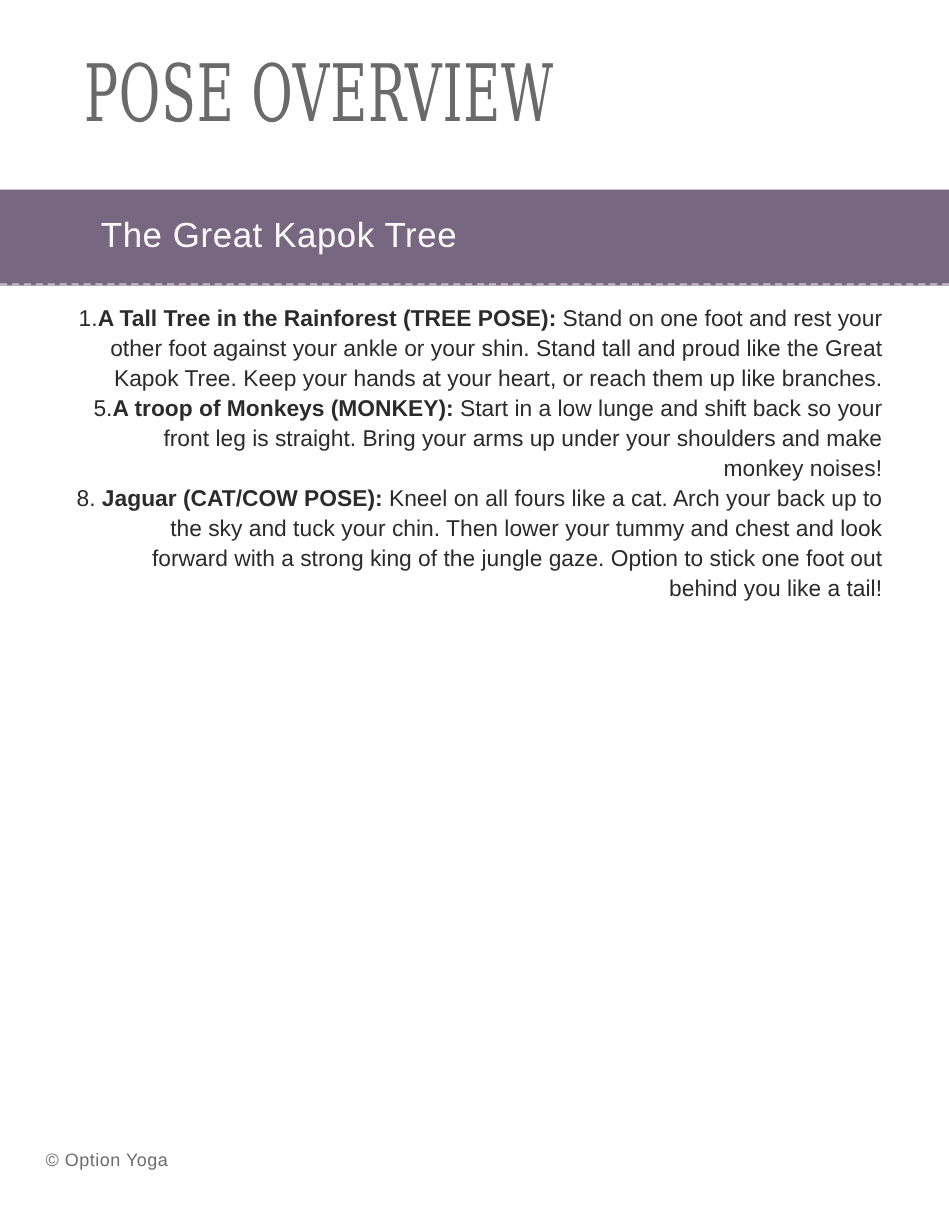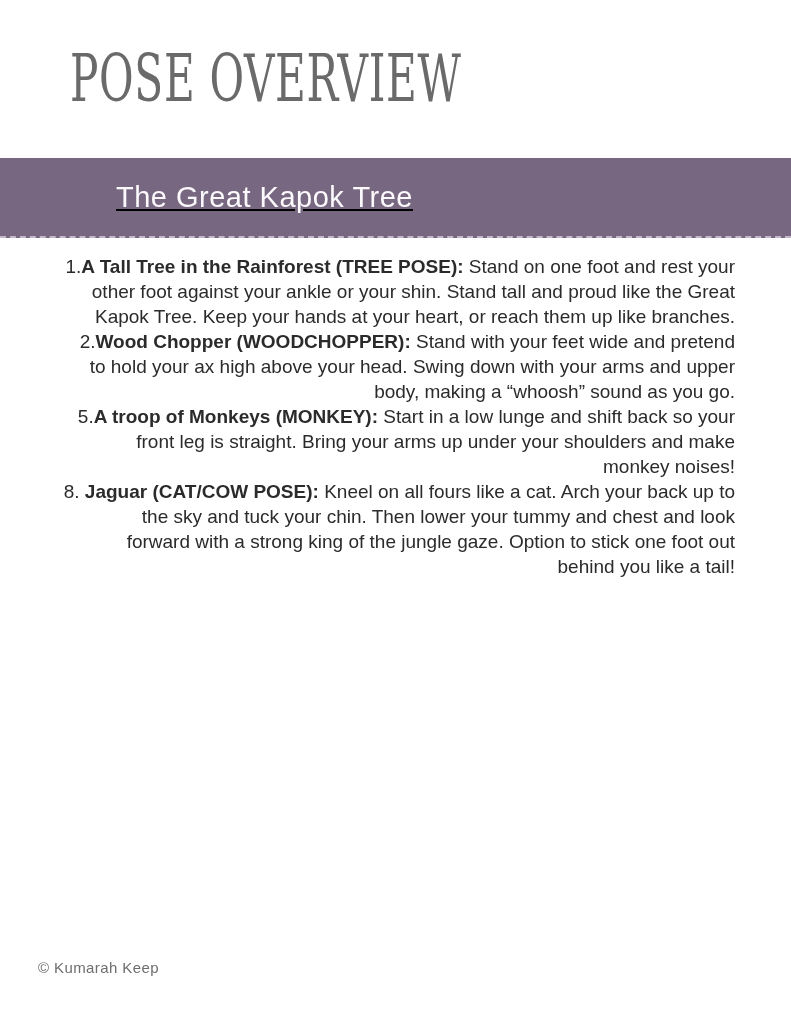--- a/index.html
+++ b/index.html
@@ -31,23 +31,22 @@
   }
   .banner {
     position: absolute;
     left: 0;
     top: 158px;
     width: 791px;
     height: 80px;
     background: #786780;
     display: flex;
     align-items: center;
-    padding-left: 116px;
+    padding-left: 84px;
     border-bottom: 2px dashed #c3b8ca;
-    text-decoration: underline;
   }
   .banner-title {
     margin: 0;
     font-size: 29px;
     font-weight: normal;
     letter-spacing: 0.5px;
     color: #fbf9fc;
   }
   .pose-list {
     position: absolute;
@@ -90,20 +89,19 @@
 <div class="page">
 
   <h1 class="page-title" style="color: rgb(106, 106, 106);">POSE OVERVIEW</h1>
 
   <div class="banner" style="background: rgb(120, 103, 128);">
     <h2 class="banner-title" style="color: rgb(251, 249, 252);">The Great Kapok Tree</h2>
   </div>
 
   <ol class="pose-list" style="color: rgb(43, 43, 43);">
       <li class="pose-item"><span class="pose-number">1.</span><strong class="pose-name">A Tall Tree in the Rainforest (TREE POSE):</strong><span class="pose-description"> Stand on one foot and rest your other foot against your ankle or your shin. Stand tall and proud like the Great Kapok Tree. Keep your hands at your heart, or reach them up like branches.</span></li>
-      <li class="pose-item"><span class="pose-number">2.</span><strong class="pose-name">Wood Chopper (WOODCHOPPER):</strong><span class="pose-description"> Stand with your feet wide and pretend to hold your ax high above your head. Swing down with your arms and upper body, making a “whoosh” sound as you go.</span></li>
       <li class="pose-item"><span class="pose-number">5.</span><strong class="pose-name">A troop of Monkeys (MONKEY):</strong><span class="pose-description"> Start in a low lunge and shift back so your front leg is straight. Bring your arms up under your shoulders and make monkey noises!</span></li>
       <li class="pose-item"><span class="pose-number">8.</span><strong class="pose-name"> Jaguar (CAT/COW POSE):</strong><span class="pose-description"> Kneel on all fours like a cat. Arch your back up to the sky and tuck your chin. Then lower your tummy and chest and look forward with a strong king of the jungle gaze. Option to stick one foot out behind you like a tail!</span></li>
     </ol>
 
-  <div class="footer" style="color: rgb(110, 110, 110);">© Kumarah Keep</div>
+  <div class="footer" style="color: rgb(110, 110, 110);">© Option Yoga</div>
 
 </div>
 
 </body></html>

